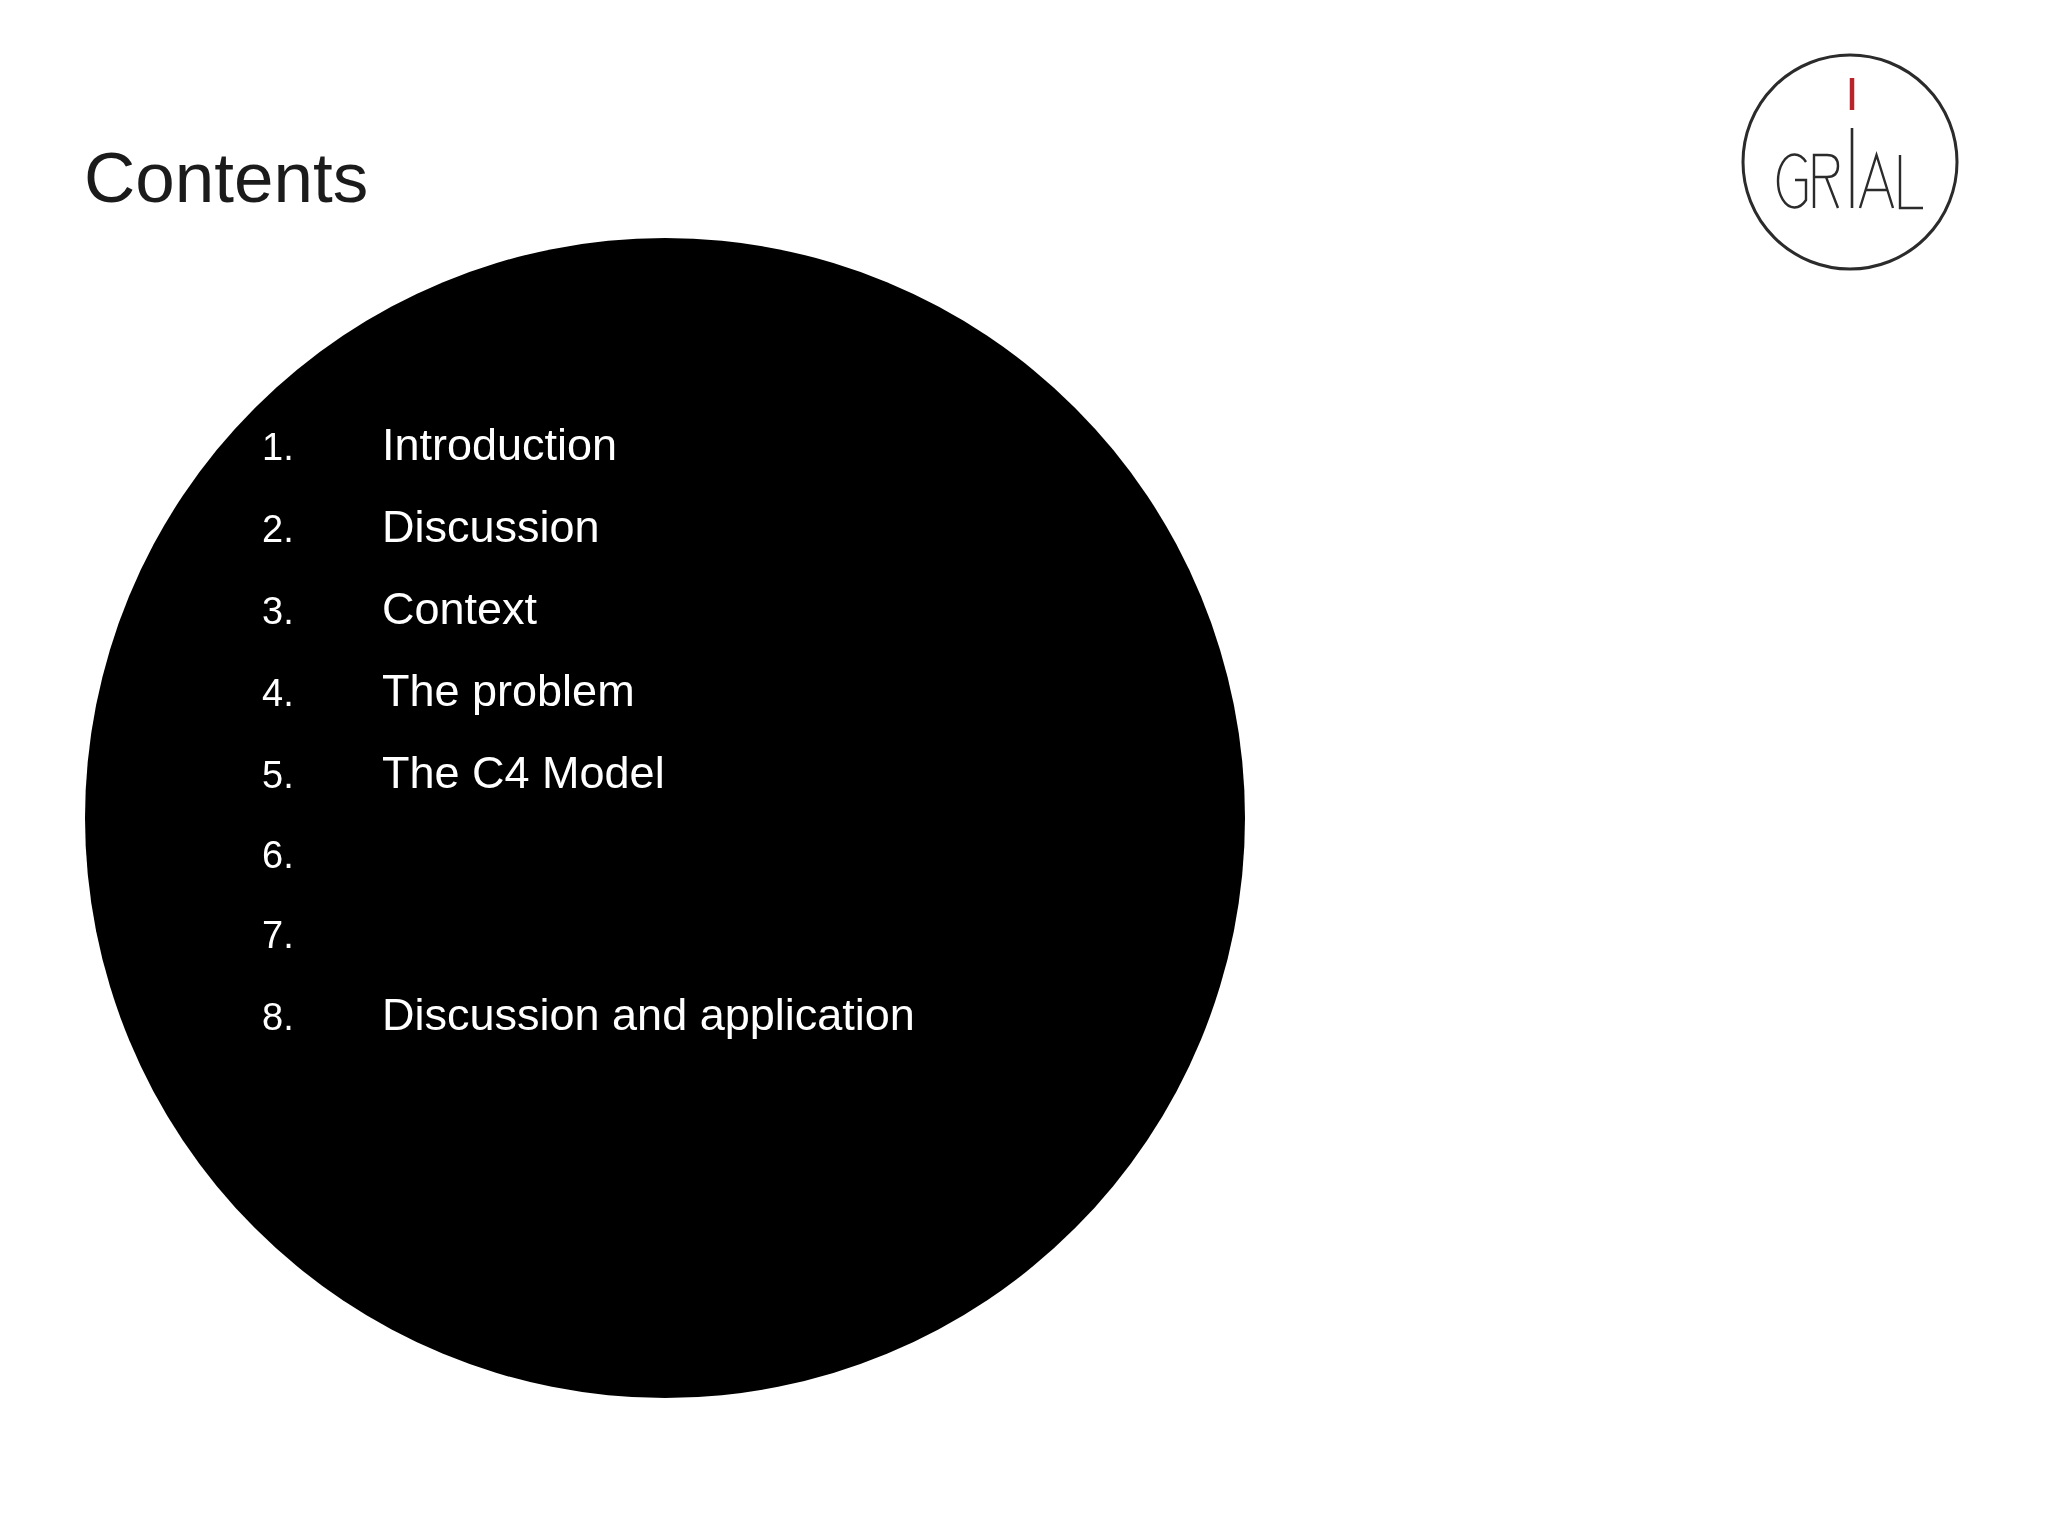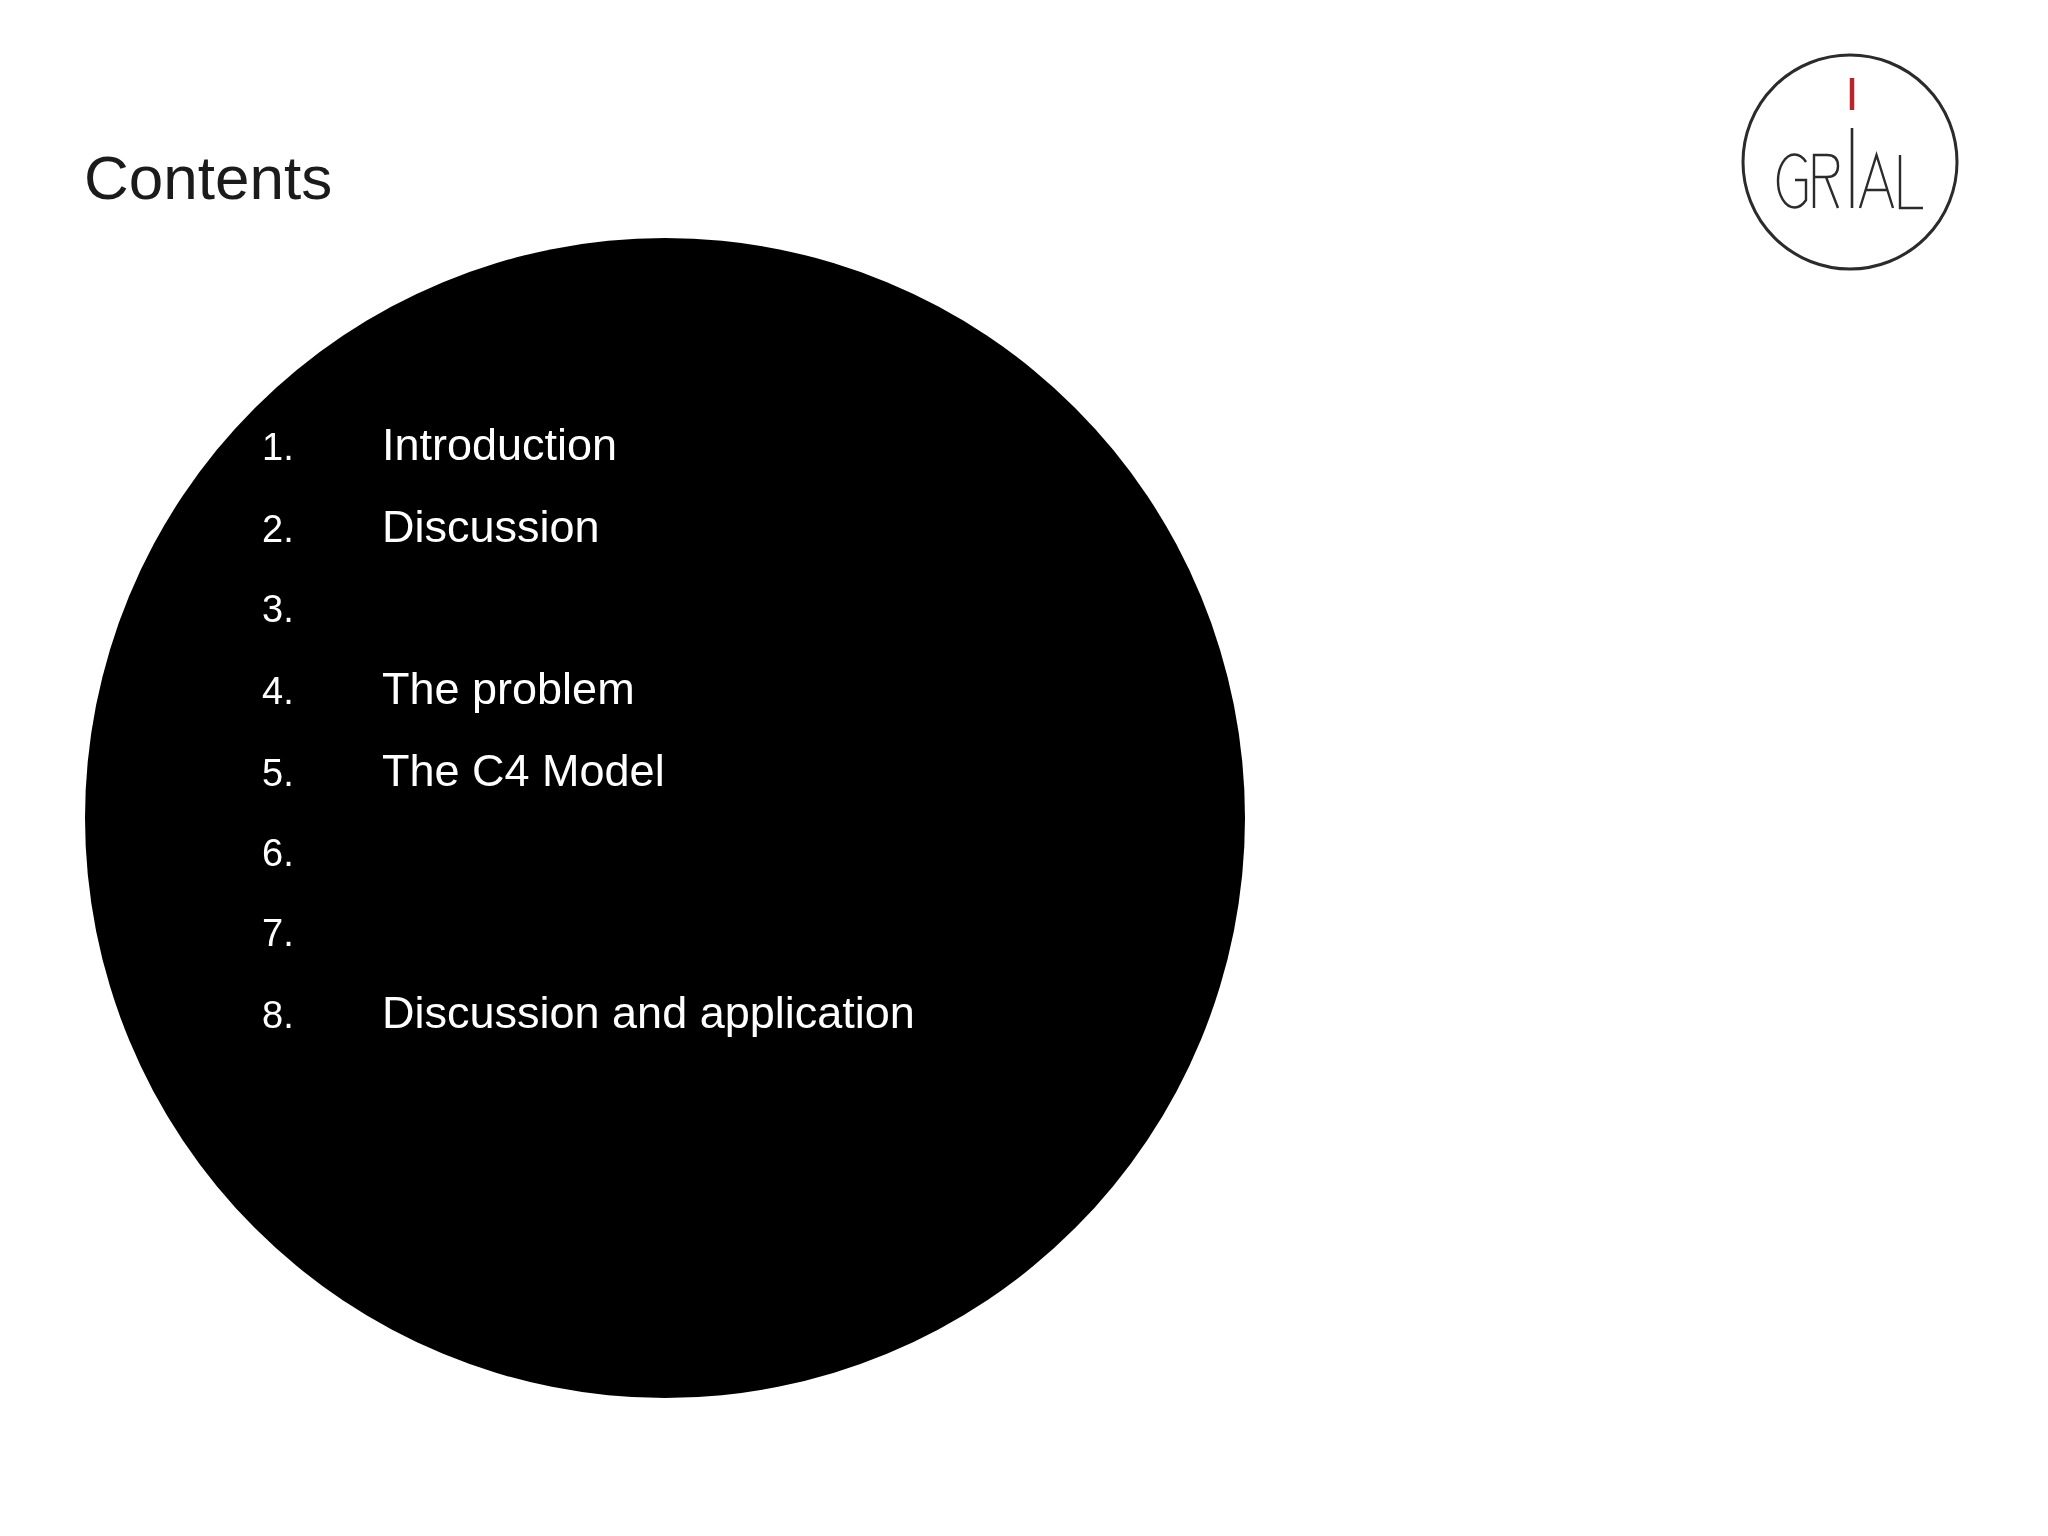--- a/index.html
+++ b/index.html
@@ -8,22 +8,22 @@
     position: relative;
     width: 2048px;
     height: 1536px;
     background: #ffffff;
     font-family: "Liberation Sans", "DejaVu Sans", sans-serif;
     overflow: hidden;
   }
   .slide-title {
     position: absolute;
     left: 84px;
-    top: 95px;
-    font-size: 62px;
+    top: 89px;
+    font-size: 71px;
     line-height: 82px;
     font-weight: 400;
     letter-spacing: 0px;
     color: #1b1b1b;
     white-space: nowrap;
   }
   .big-circle {
     position: absolute;
     left: 85px;
     top: 238px;
@@ -78,20 +78,21 @@
     <li>
       <span class="num">1.</span>
       <span class="txt">Introduction</span>
     </li>
     <li>
       <span class="num">2.</span>
       <span class="txt">Discussion</span>
     </li>
     <li>
       <span class="num">3.</span>
+      <span class="txt">Context</span>
     </li>
     <li>
       <span class="num">4.</span>
       <span class="txt">The problem</span>
     </li>
     <li>
       <span class="num">5.</span>
       <span class="txt">The C4 Model</span>
     </li>
     <li>

